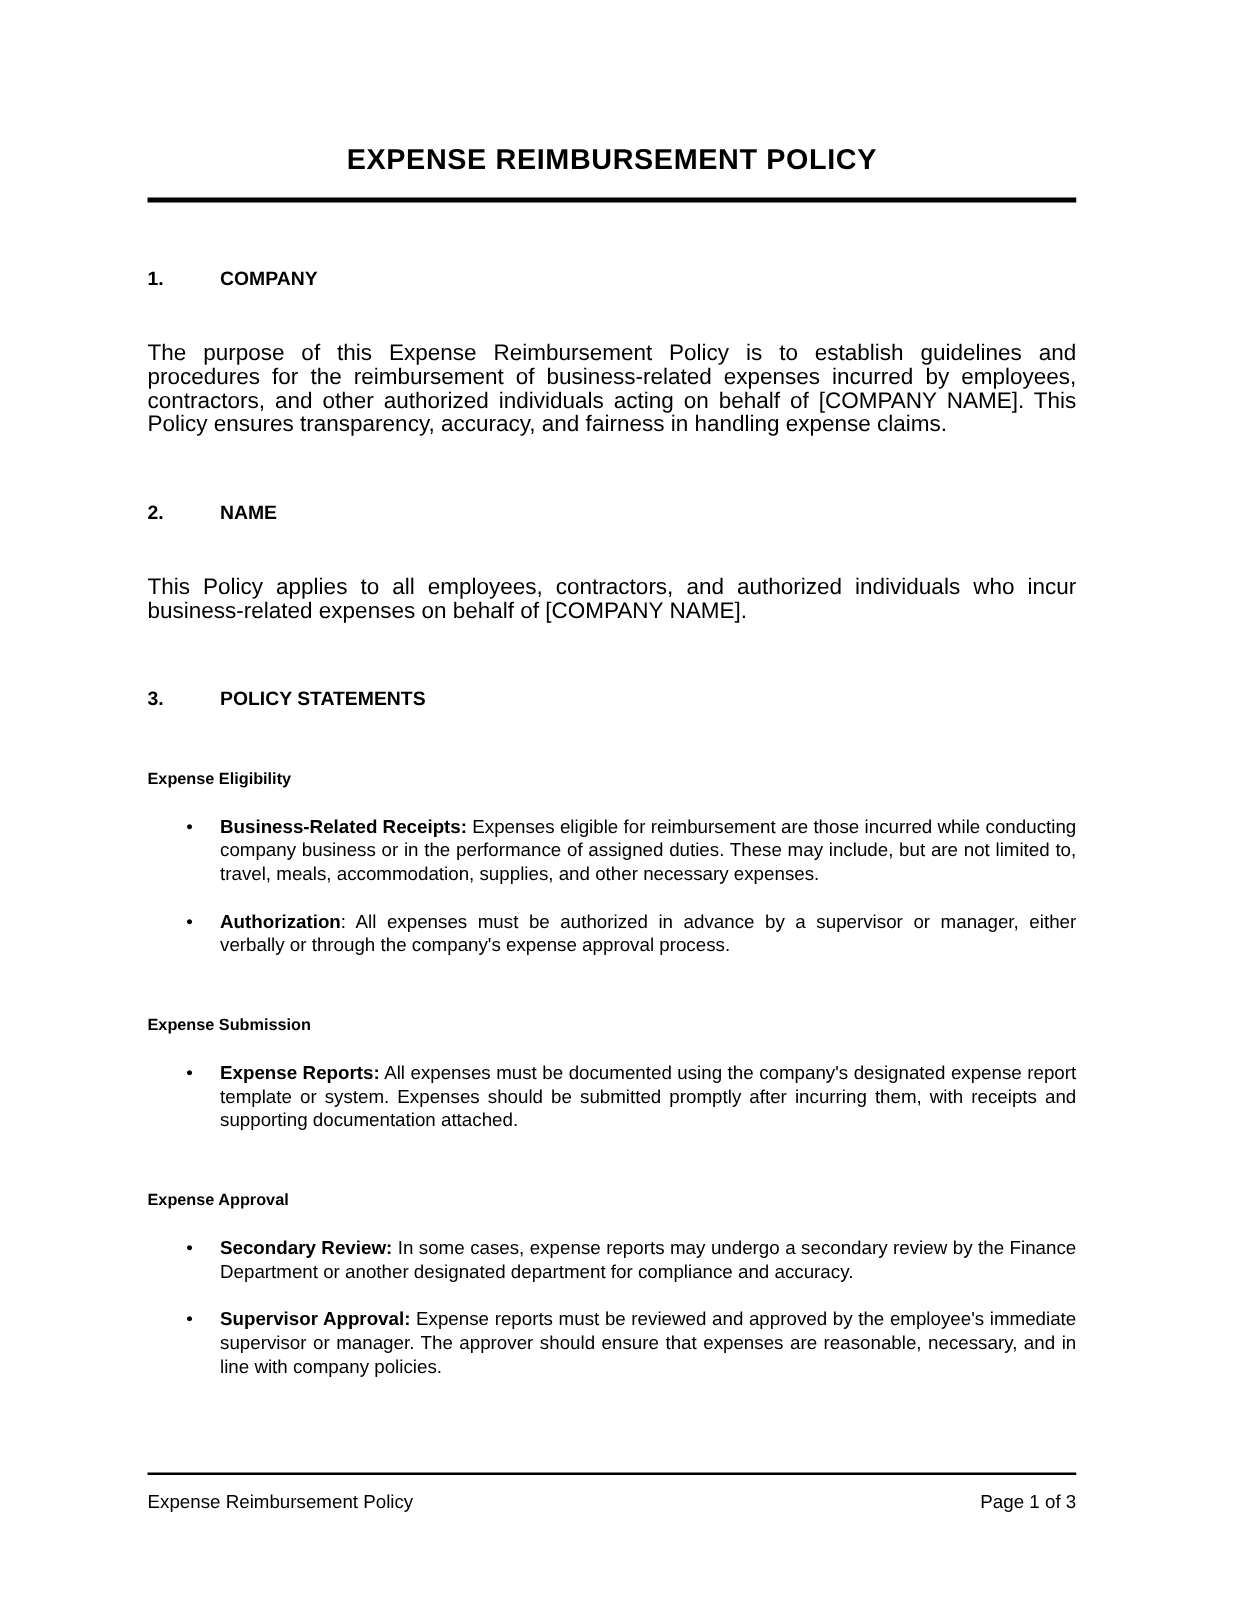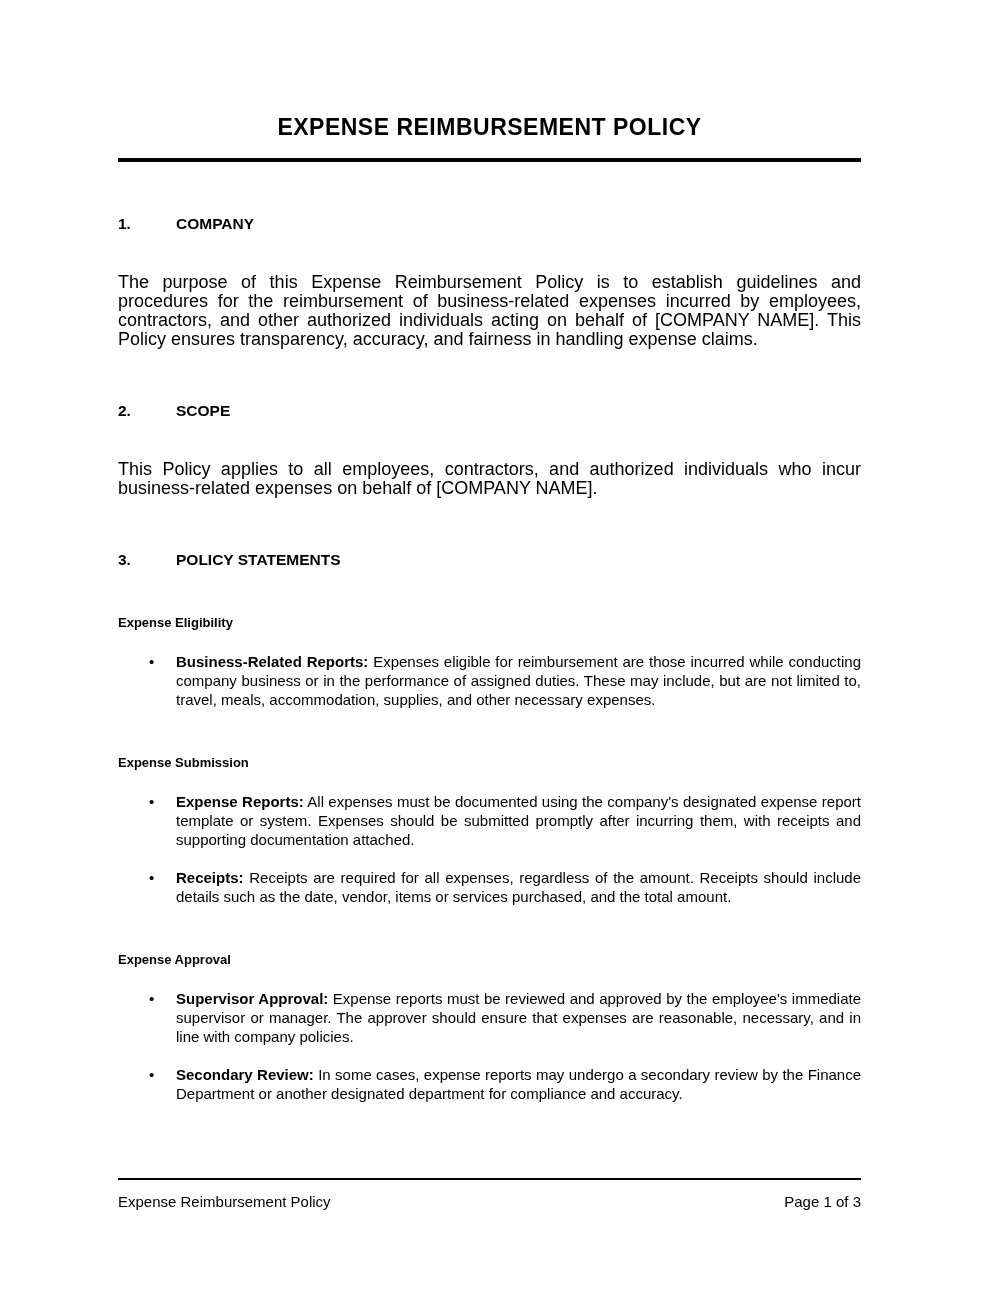--- a/index.html
+++ b/index.html
@@ -98,46 +98,46 @@
     <div class="section-heading">
       <span class="section-number">1.</span>
       <span class="section-title">COMPANY</span>
     </div>
     <p class="body-para">The purpose of this Expense Reimbursement Policy is to establish guidelines and procedures for the reimbursement of business-related expenses incurred by employees, contractors, and other authorized individuals acting on behalf of [COMPANY NAME]. This Policy ensures transparency, accuracy, and fairness in handling expense claims.</p>
   </div>
 
   <div class="section">
     <div class="section-heading">
       <span class="section-number">2.</span>
-      <span class="section-title">SCOPE</span>
+      <span class="section-title">NAME</span>
     </div>
     <p class="body-para">This Policy applies to all employees, contractors, and authorized individuals who incur business-related expenses on behalf of [COMPANY NAME].</p>
   </div>
 
   <div class="section">
     <div class="section-heading">
       <span class="section-number">3.</span>
       <span class="section-title">POLICY STATEMENTS</span>
     </div>
 
     <h3 class="sub-heading">Expense Eligibility</h3>
     <ul class="bullet-list">
-      <li><span class="b">Business-Related Reports:</span><span> Expenses eligible for reimbursement are those incurred while conducting company business or in the performance of assigned duties. These may include, but are not limited to, travel, meals, accommodation, supplies, and other necessary expenses.</span></li>
+      <li><span class="b">Business-Related Receipts:</span><span> Expenses eligible for reimbursement are those incurred while conducting company business or in the performance of assigned duties. These may include, but are not limited to, travel, meals, accommodation, supplies, and other necessary expenses.</span></li>
+      <li><span class="b">Authorization</span><span>: All expenses must be authorized in advance by a supervisor or manager, either verbally or through the company's expense approval process.</span></li>
     </ul>
 
     <h3 class="sub-heading">Expense Submission</h3>
     <ul class="bullet-list">
       <li><span class="b">Expense Reports:</span><span> All expenses must be documented using the company's designated expense report template or system. Expenses should be submitted promptly after incurring them, with receipts and supporting documentation attached.</span></li>
-      <li><span class="b">Receipts:</span><span> Receipts are required for all expenses, regardless of the amount. Receipts should include details such as the date, vendor, items or services purchased, and the total amount.</span></li>
     </ul>
 
     <h3 class="sub-heading">Expense Approval</h3>
     <ul class="bullet-list">
+      <li><span class="b">Secondary Review:</span><span> In some cases, expense reports may undergo a secondary review by the Finance Department or another designated department for compliance and accuracy.</span></li>
       <li><span class="b">Supervisor Approval:</span><span> Expense reports must be reviewed and approved by the employee's immediate supervisor or manager. The approver should ensure that expenses are reasonable, necessary, and in line with company policies.</span></li>
-      <li><span class="b">Secondary Review:</span><span> In some cases, expense reports may undergo a secondary review by the Finance Department or another designated department for compliance and accuracy.</span></li>
     </ul>
   </div>
 
   <div class="page-footer">
     <hr class="footer-rule">
     <div class="footer-row">
       <span>Expense Reimbursement Policy</span>
       <span>Page 1 of 3</span>
     </div>
   </div>

